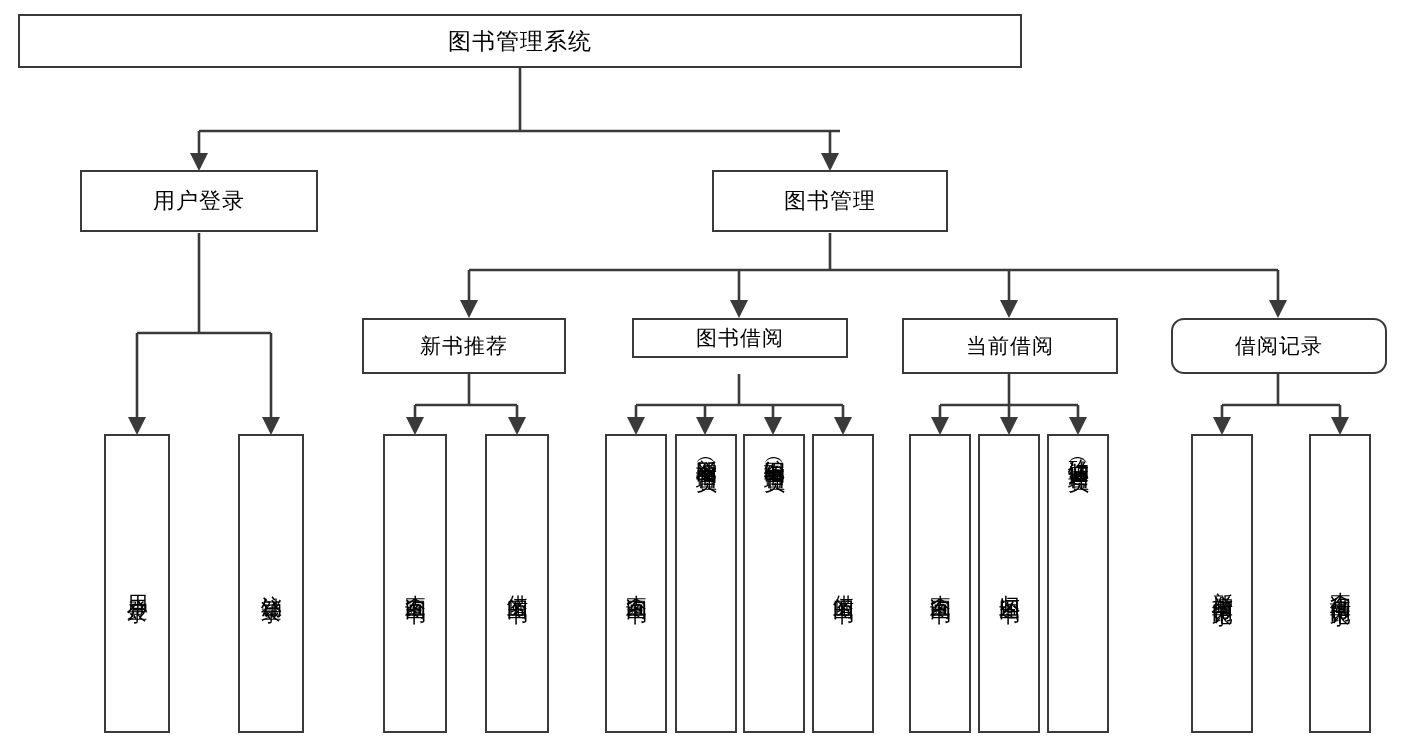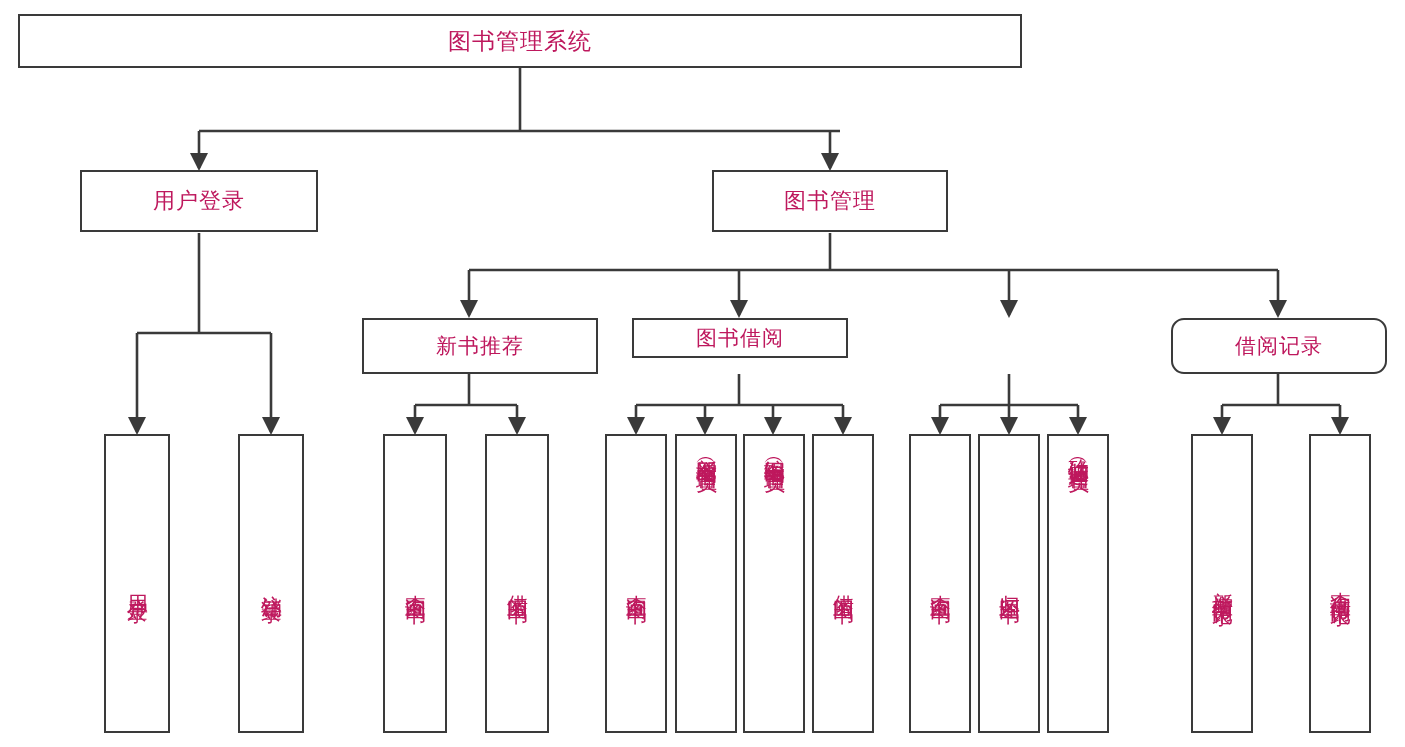--- a/index.html
+++ b/index.html
@@ -29,21 +29,21 @@
   }
   .node {
     position: absolute;
     box-sizing: border-box;
     background: #ffffff;
     border: 2px solid #3a3a3a;
     display: flex;
     align-items: center;
     justify-content: center;
     text-align: center;
-    color: #be185d;
+    color: #000000;
     z-index: 2;
   }
   .node-root {
     font-size: 23px;
     letter-spacing: 1px;
   }
   .node-l1 {
     font-size: 22px;
     letter-spacing: 1px;
   }
@@ -133,22 +133,23 @@
       <path d="M 1222 405 L 1222 432" marker-end="url(#arrow)"></path>
       <path d="M 1340 405 L 1340 432" marker-end="url(#arrow)"></path>
     </g>
   </svg>
 
   <div class="node node-root" style="left:18px; top:14px; width:1004px; height:54px;">图书管理系统</div>
 
   <div class="node node-l1" style="left:80px; top:170px; width:238px; height:62px;">用户登录</div>
   <div class="node node-l1" style="left:712px; top:170px; width:236px; height:62px;">图书管理</div>
 
-  <div class="node node-l2" style="left:362px; top:318px; width:236px; height:56px;">新书推荐</div>
+  <div class="node node-l2" style="left:362px; top:318px; width:204px; height:56px;">新书推荐</div>
   <div class="node node-l2" style="left:632px; top:318px; width:216px; height:40px;">图书借阅</div>
+  <div class="node node-l2" style="left:902px; top:318px; width:216px; height:56px;">当前借阅</div>
   <div class="node node-l2" style="left:1171px; top:318px; width:216px; height:56px;border-radius:13px;">借阅记录</div>
 
   <div class="node node-leaf" style="left:104px; top:434px; width:66px; height:299px;">
     <span class="leaf-text">用户登录</span>
   </div>
   <div class="node node-leaf" style="left:238px; top:434px; width:66px; height:299px;">
     <span class="leaf-text">注销登录</span>
   </div>
 
   <div class="node node-leaf" style="left:383px; top:434px; width:64px; height:299px;">

